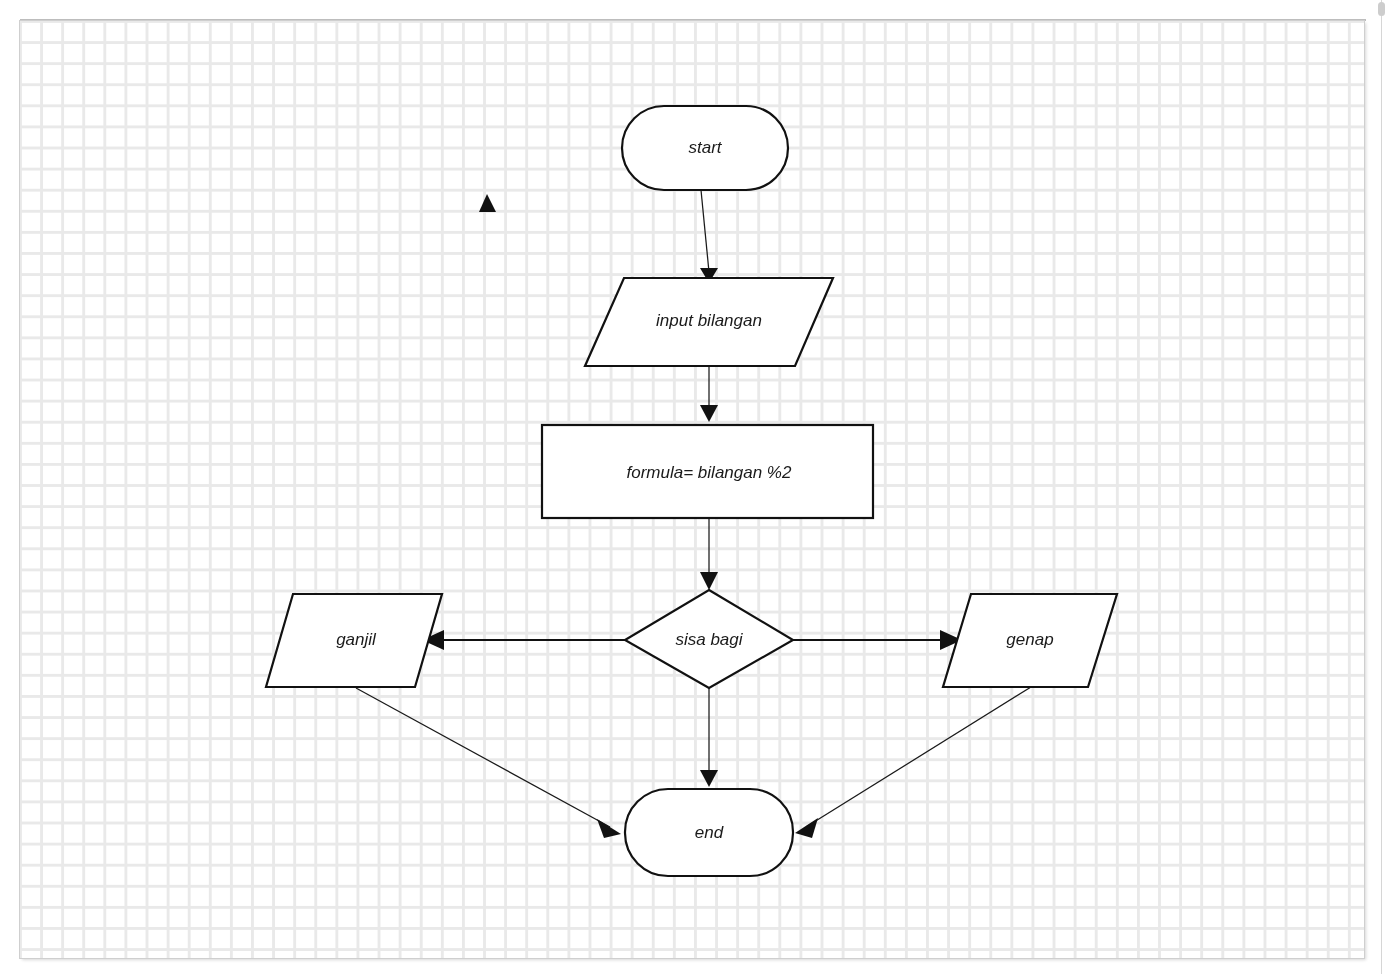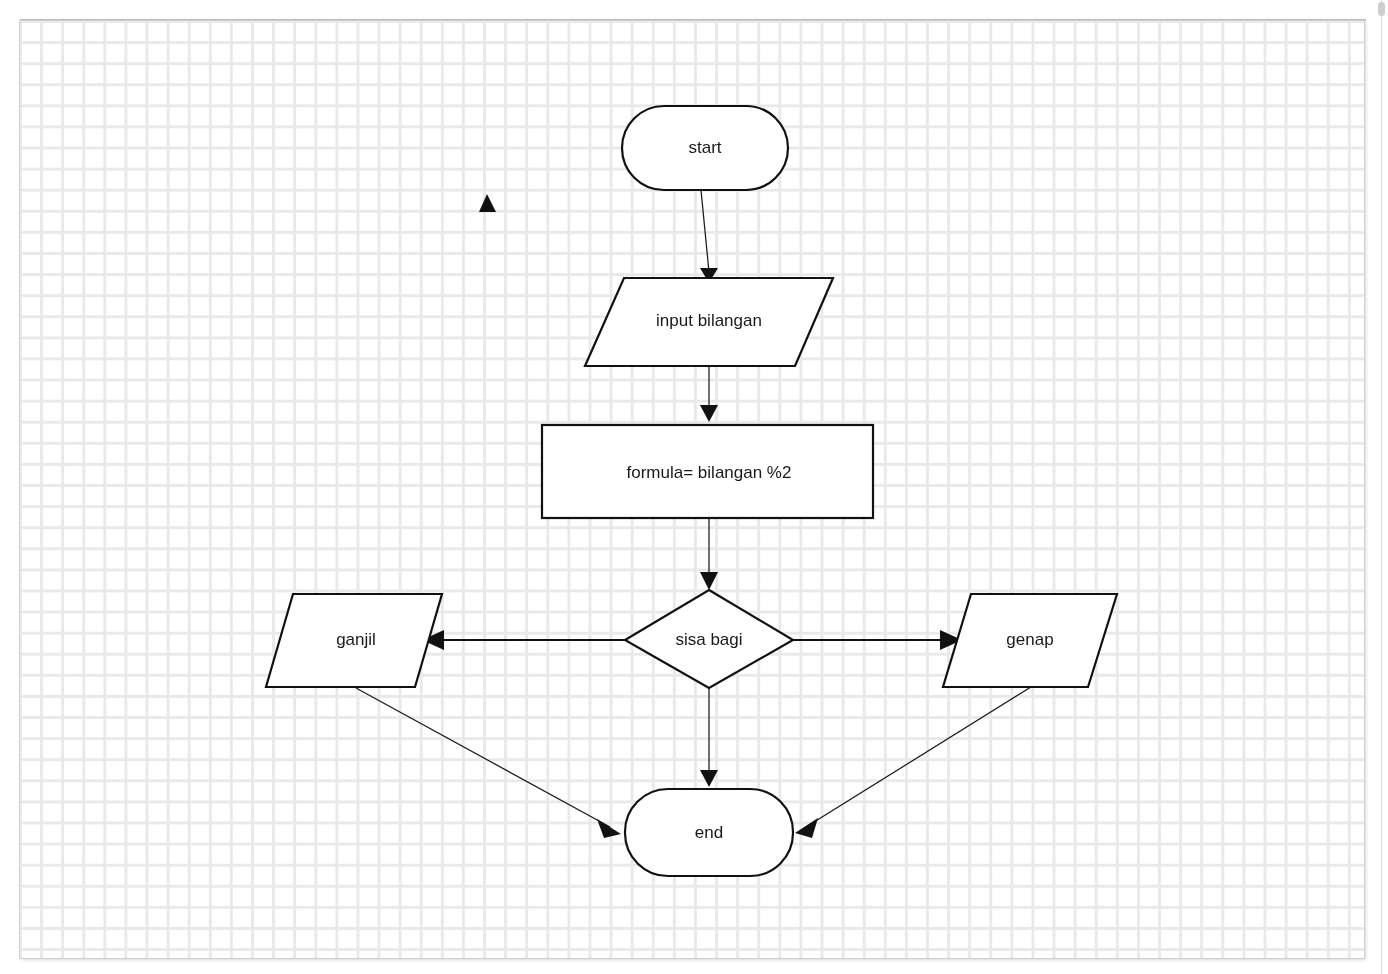--- a/index.html
+++ b/index.html
@@ -11,20 +11,21 @@
     width: 1388px;
     height: 974px;
     overflow: hidden;
     font-family: "Liberation Sans", sans-serif;
   }
   #app {
     position: relative;
     width: 1388px;
     height: 734px;
     background: #ffffff;
+    font-style: italic;
   }
   
   #canvas {
     position: absolute;
     left: 20px;
     top: 21px;
     width: 1344px;
     height: 937px;
     background-color: #ffffff;
     background-image:

